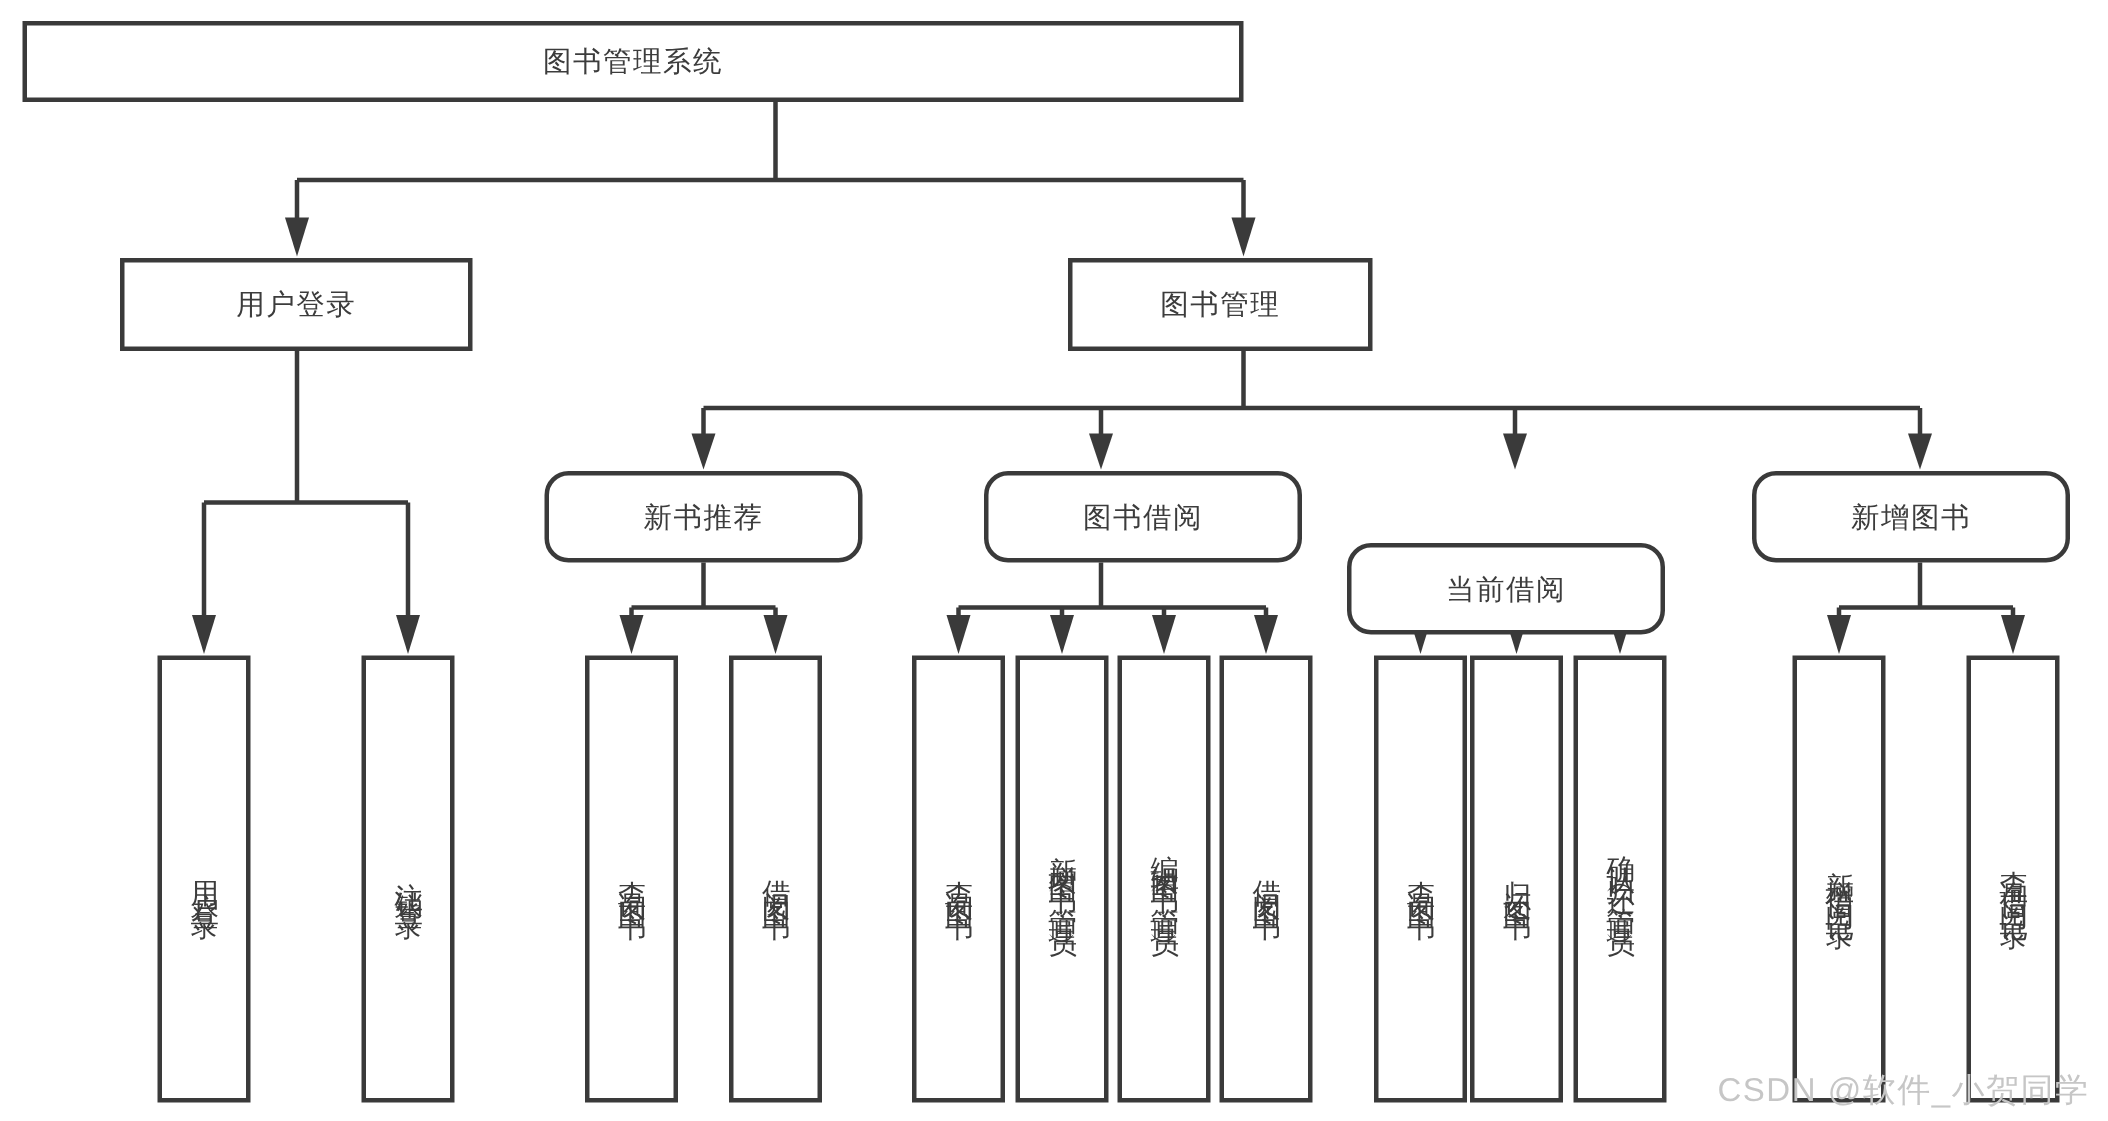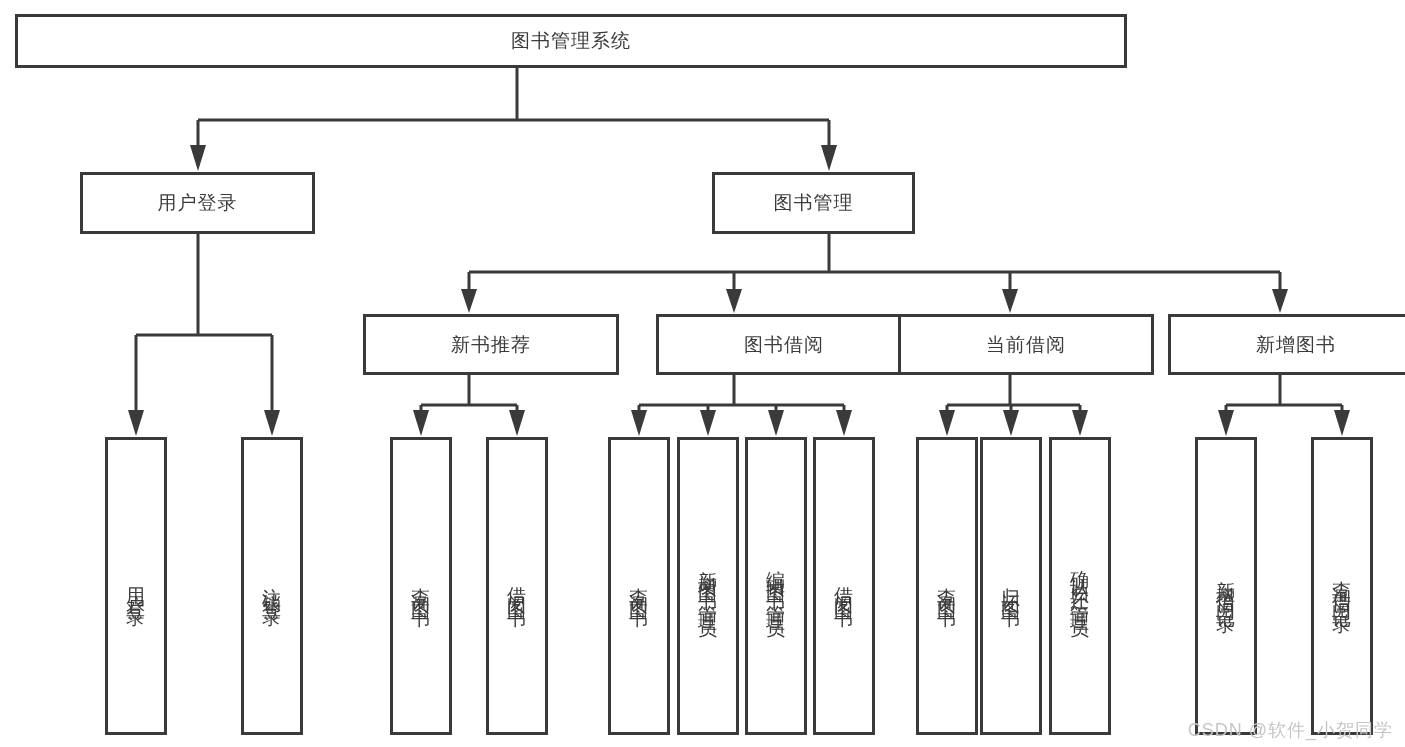--- a/index.html
+++ b/index.html
@@ -28,30 +28,30 @@
     background: #ffffff;
     border: 3px solid #3a3a3a;
     display: flex;
     align-items: center;
     justify-content: center;
     color: #3c3c3c;
     font-size: 19px;
     letter-spacing: 1px;
     text-align: center;
   }
-  .node.root  { left: 15px;  top: 14px;  width: 1112px; height: 54px; }
+  .node.root  { left: 15px;  top: 14px;  width: 814px; height: 54px; }
 
   .node.lvl2  { height: 62px; top: 172px; }
   .n-user-login     { left: 80px;  width: 235px; }
   .n-book-mgmt      { left: 712px; width: 203px; }
 
-  .node.lvl3  { height: 61px; top: 314px; width: 256px; }
+  .node.lvl3  { height: 61px; top: 314px; width: 212px; border-radius: 16px; }
   .n-new-book       { left: 363px; }
   .n-book-borrow    { left: 628px; margin-left: 28px; }
-  .n-current-borrow { left: 898px; }
+  .n-current-borrow { left: 898px; margin-top: 48px; }
   .n-borrow-records { left: 1168px; }
 
   .node.leaf {
     top: 437px;
     width: 62px;
     height: 298px;
     border-width: 3px;
   }
   .leaf-text {
     writing-mode: vertical-rl;
@@ -73,21 +73,21 @@
   .l-9  { left: 916px; }
   .l-10 { left: 980px; }
   .l-11 { left: 1049px; }
   .l-12 { left: 1195px; }
   .l-13 { left: 1311px; }
 
   .watermark {
     position: absolute;
     right: 12px;
     bottom: 5px;
-    font-size: 18px;
+    font-size: 22px;
     color: #c6c6c6;
     letter-spacing: 1px;
     white-space: nowrap;
     margin-top: 17px;
   }
 </style>
 </head>
 <body>
 
 <div class="canvas">

